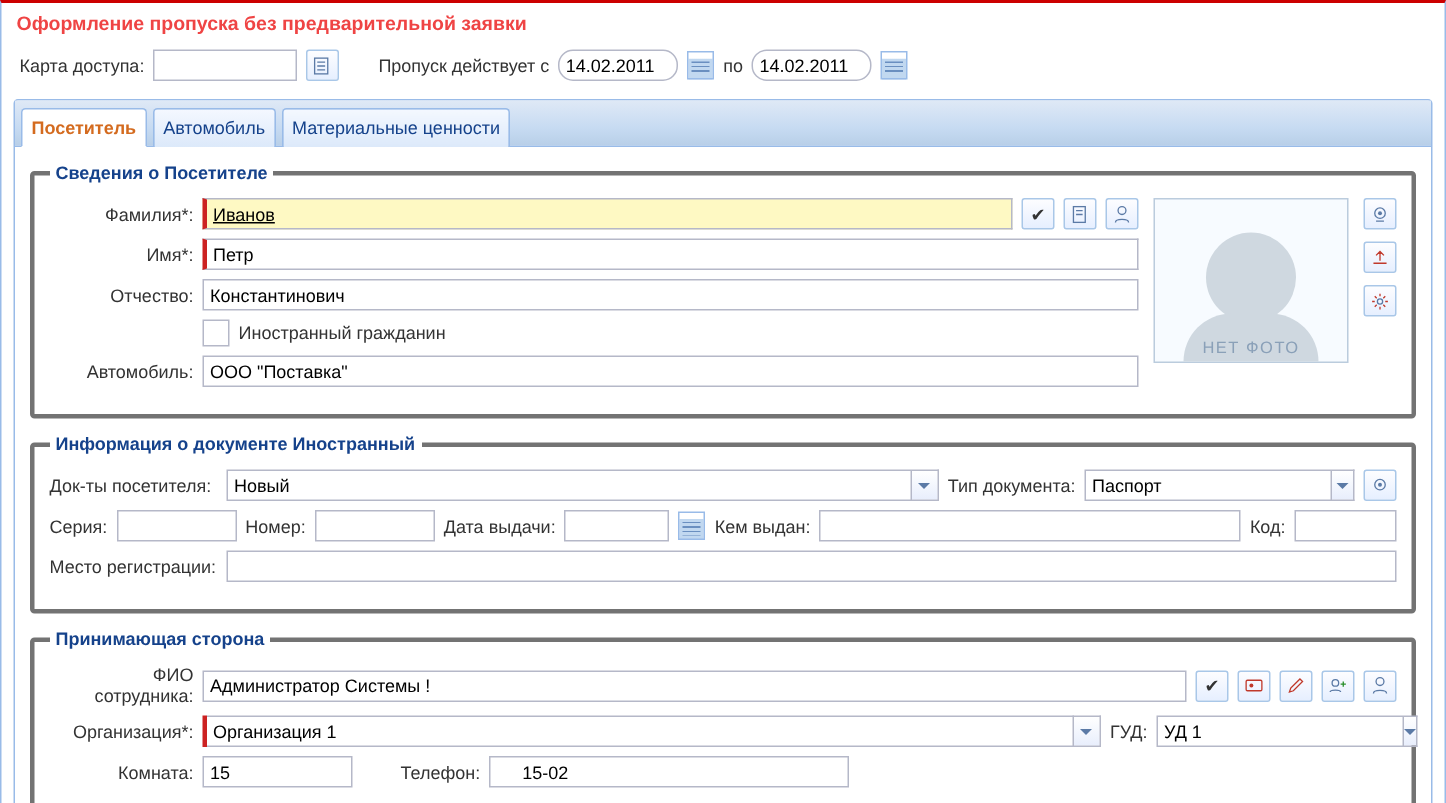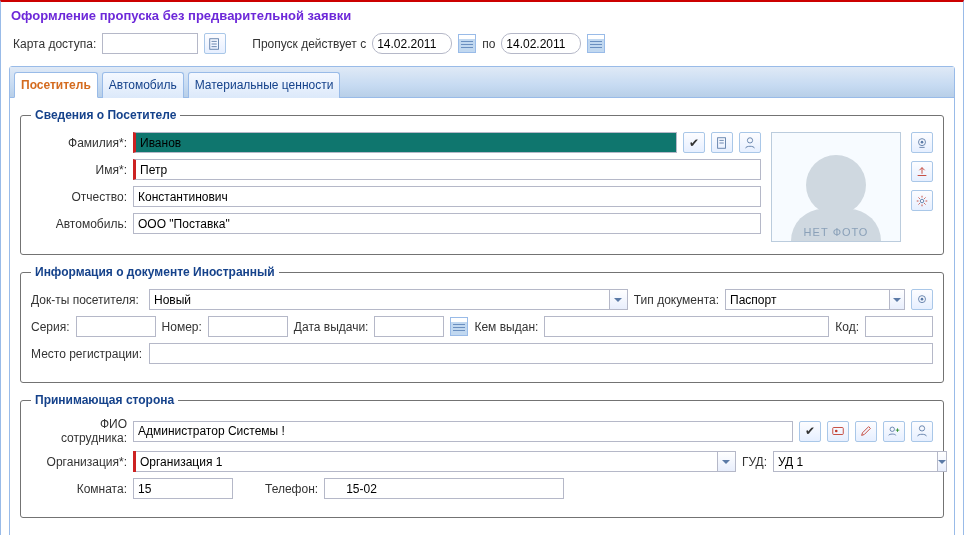--- a/index.html
+++ b/index.html
@@ -10,21 +10,21 @@
     background: #fff;
     color: #333;
   }
   .window {
     width: 964px;
     border: 1px solid #99bbe8;
     border-top: 2px solid #c00;
   }
   .header {
     padding: 6px 10px 8px;
-    color: #6d28d9;
+    color: #ef4444;
     font-weight: bold;
     font-size: 13px;
   }
   .toolbar-row {
     padding: 2px 12px 10px;
     display: flex;
     align-items: center;
     gap: 6px;
   }
   .lbl { white-space: nowrap; }
@@ -85,38 +85,38 @@
     top: 1px;
   }
   .tab.active {
     background: #fff;
     color: #d46b1f;
     font-weight: bold;
     border-bottom: 1px solid #fff;
   }
   .form-body { padding: 10px 10px 12px; }
   fieldset {
-    border: 1px solid #737373;
+    border: 3px solid #737373;
     border-radius: 3px;
     margin: 0 0 10px;
     padding: 10px 10px 12px;
   }
   legend {
     color: #15428b;
     font-weight: bold;
     padding: 0 4px;
     font-size: 12px;
   }
   .fr { display: flex; align-items: center; gap: 6px; margin-bottom: 6px; }
   .lab-r {
     text-align: right;
     width: 96px;
     color: #333;
   }
-  .inp.highlight { background: #0f766e; }
+  .inp.highlight { background: #fef9c3; text-decoration: underline; }
   .red-bar { border-left: 3px solid #c22; }
   .checkbox {
     width: 18px; height: 18px;
     border: 1px solid #b5b8c8;
     display: inline-flex; align-items:center; justify-content:center;
     cursor: pointer;
   }
   .select {
     display: flex; align-items: stretch;
   }
@@ -216,20 +216,25 @@
             </div>
             <div class="fr">
               <span class="lab-r">Имя*:</span>
               <input class="inp red-bar" style="flex: 1 1 0%;" value="Петр">
             </div>
             <div class="fr">
               <span class="lab-r">Отчество:</span>
               <input class="inp" style="flex: 1 1 0%;" value="Константинович">
             </div>
             <div class="fr">
+              <span class="lab-r"></span>
+              <span class="checkbox"></span>
+              <span>Иностранный гражданин</span>
+            </div>
+            <div class="fr">
               <span class="lab-r">Автомобиль:</span>
               <input class="inp" style="flex: 1 1 0%;" value="ООО &quot;Поставка&quot;">
             </div>
           </div>
 
           <div class="photo-box">
             <div class="photo-sil"></div>
             <div class="photo-body"></div>
             <div class="photo-txt">НЕТ ФОТО</div>
           </div>

